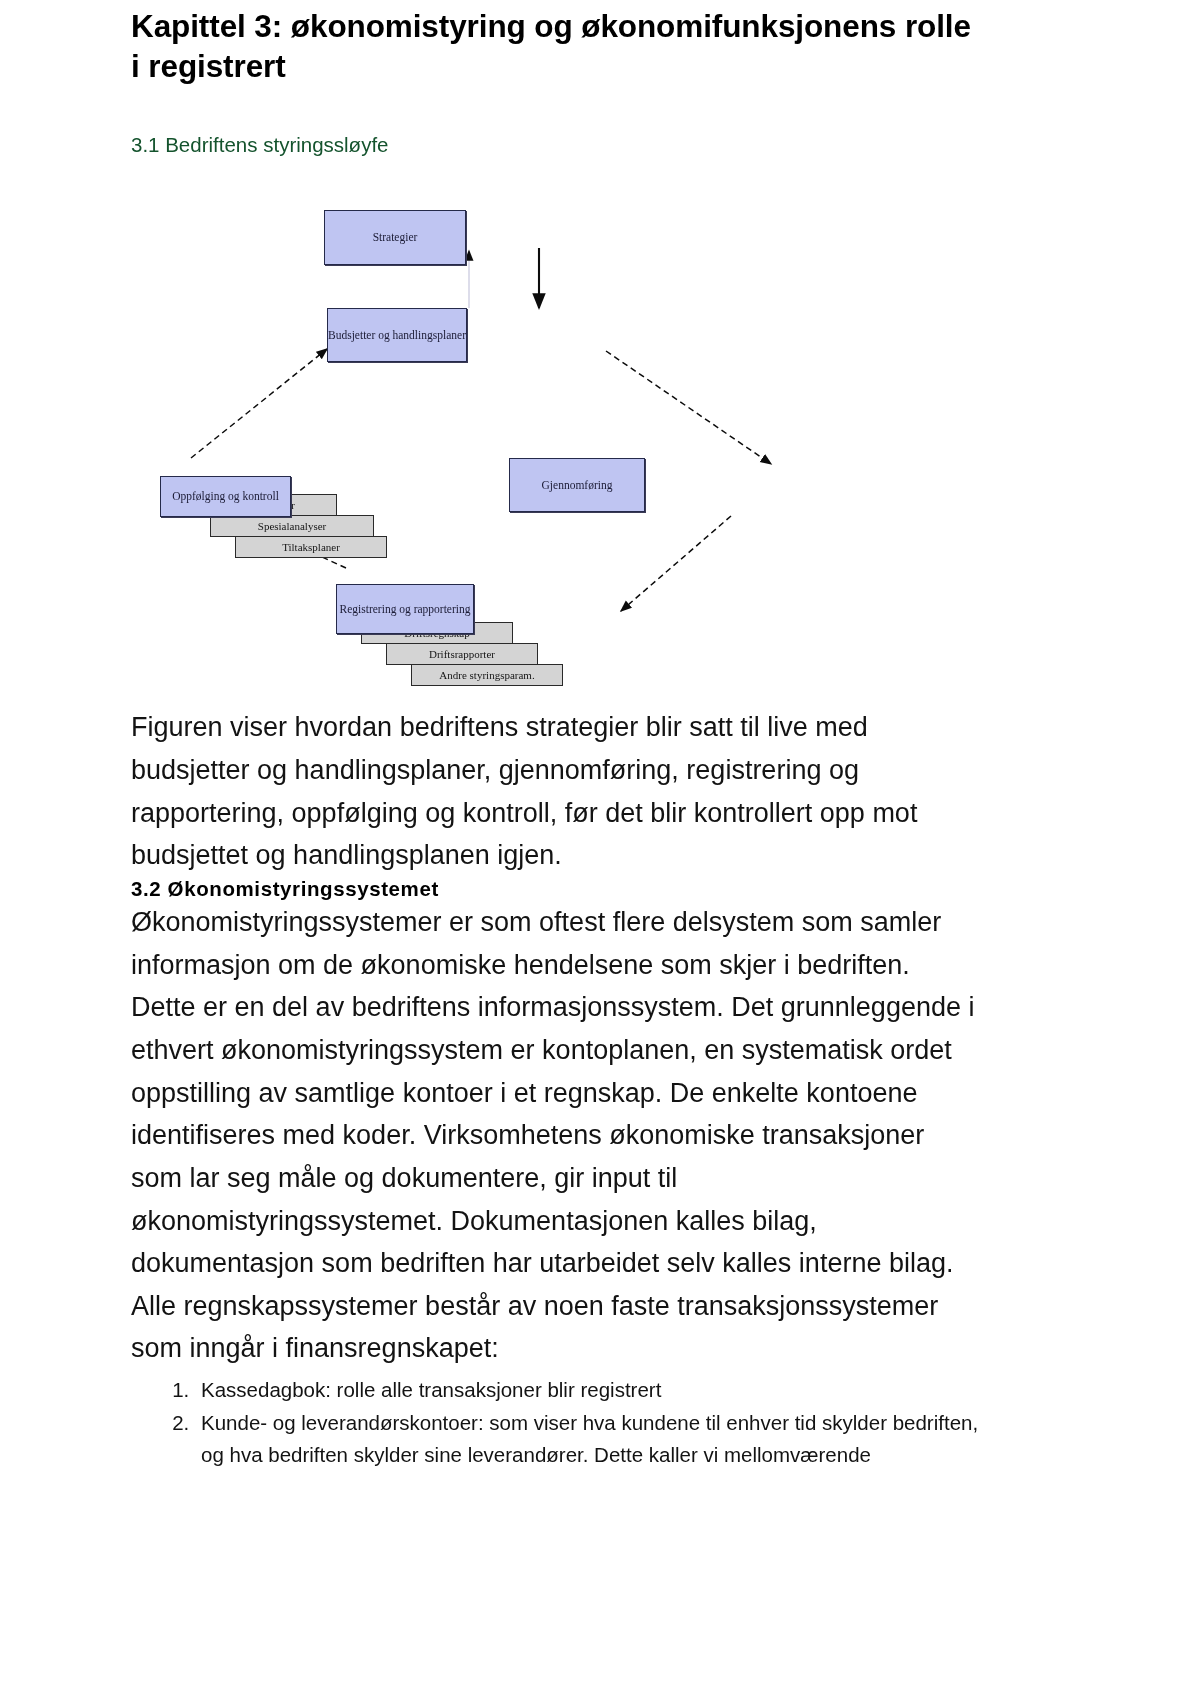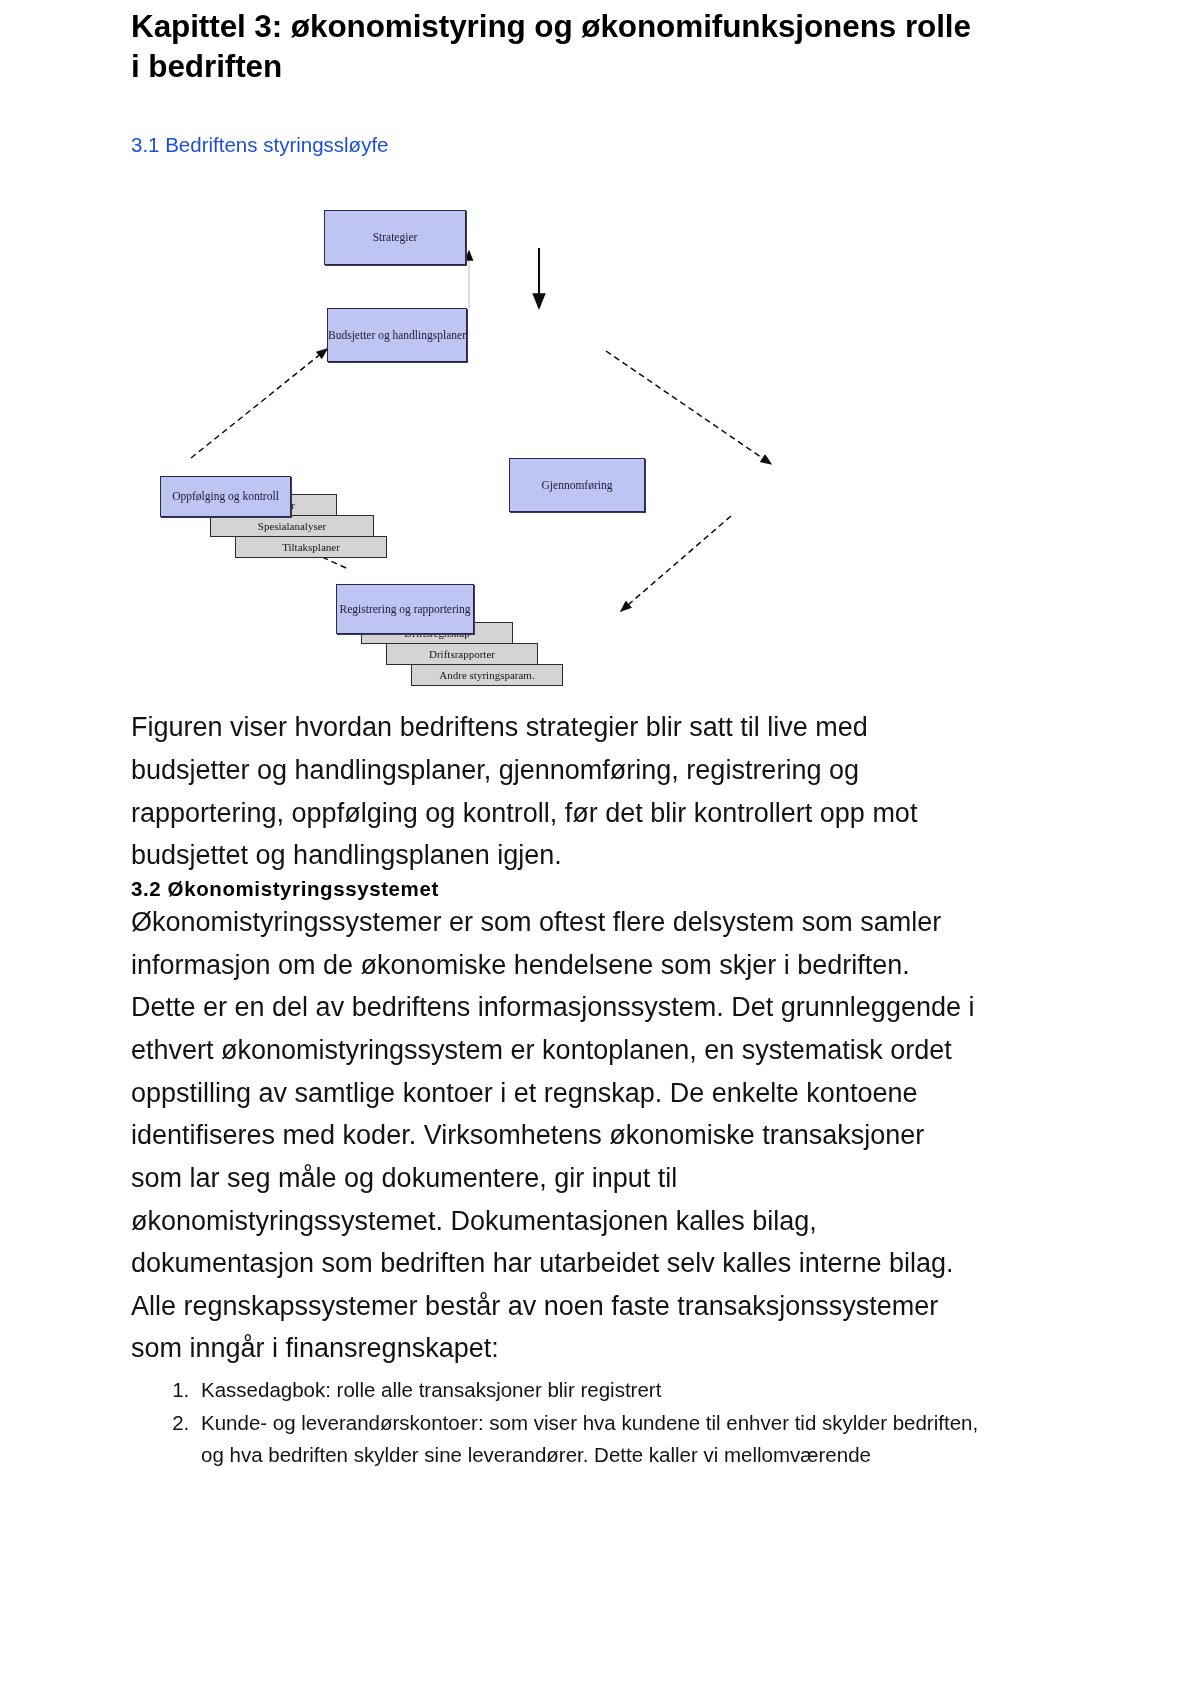--- a/index.html
+++ b/index.html
@@ -37,21 +37,21 @@
     font-size: 31.5px;
     font-weight: bold;
     line-height: 1.28;
     margin: 6px 0 0 0;
     letter-spacing: -0.1px;
     color: #000000;
   }
   .sub-line {
     font-size: 20.5px;
     line-height: 1.35;
-    color: #1d4ed8;
+    color: #14532d;
     margin-top: 44px;
   }
 
   
   .figure {
     position: relative;
     width: 850px;
     height: 520px;
     margin-top: 28px;
   }
@@ -122,21 +122,21 @@
     margin: 0;
   }
 </style>
 </head>
 <body>
 
 <div class="page">
   <div class="content">
 
 
-    <h1 class="doc-title">Kapittel 3: økonomistyring og økonomifunksjonens rolle i bedriften</h1>
+    <h1 class="doc-title">Kapittel 3: økonomistyring og økonomifunksjonens rolle i registrert</h1>
 
     <div class="sub-line">3.1 Bedriftens styringssløyfe</div>
 
     <div class="figure">
 
       <svg width="850" height="520" viewBox="0 0 850 520">
         <defs>
           <marker id="arrSolid" markerWidth="9" markerHeight="9" refX="7" refY="3.2" orient="auto">
             <path d="M0,0 L8,3.2 L0,6.4 z" fill="#0c0c0c"></path>
           </marker>

